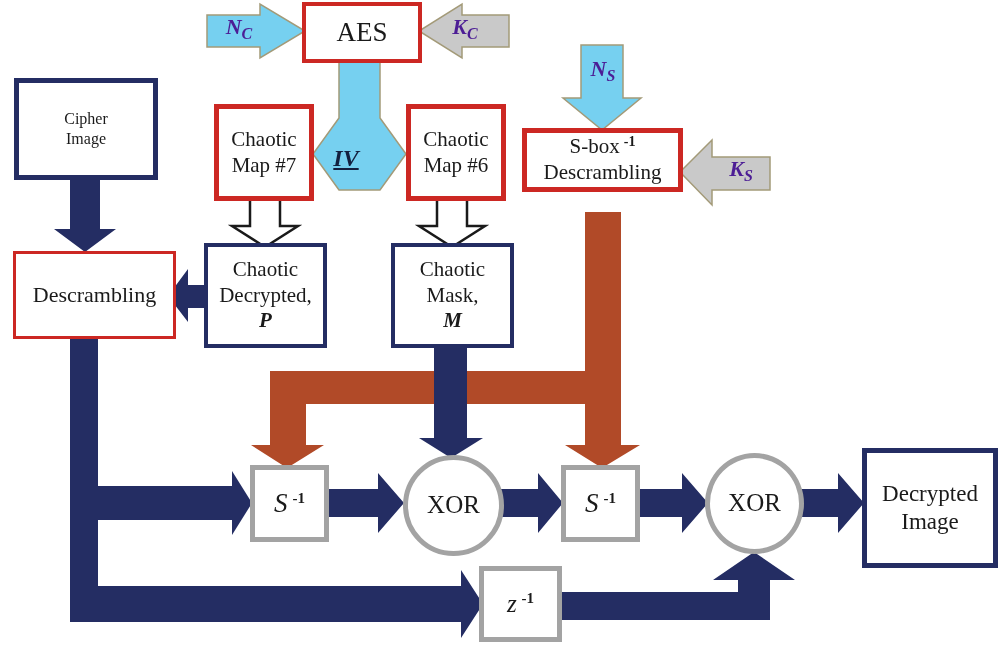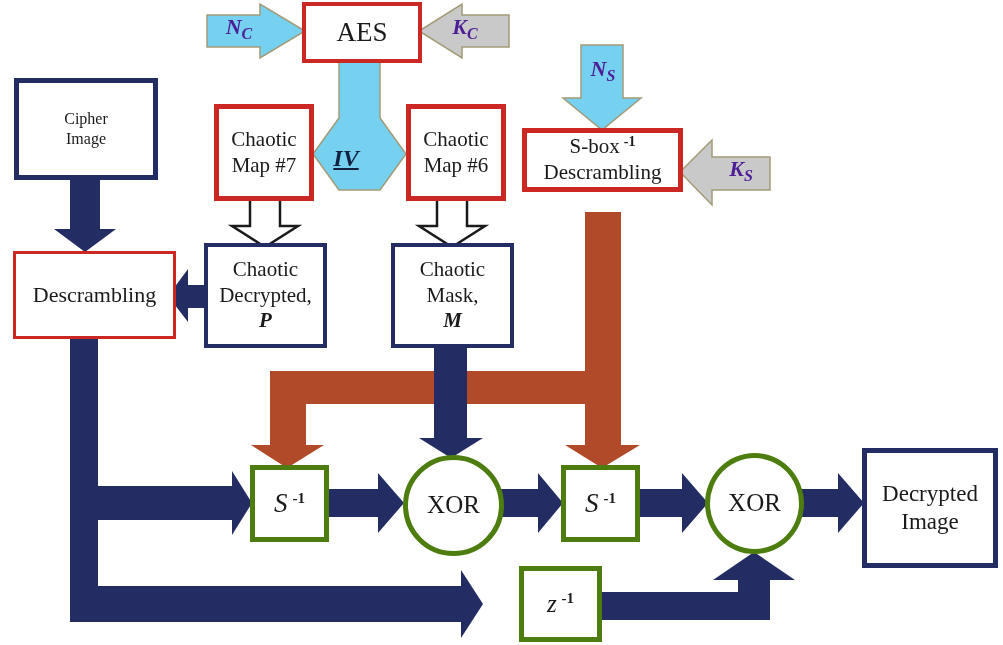--- a/index.html
+++ b/index.html
@@ -11,21 +11,21 @@
   .box{
     position:absolute;background:#ffffff;box-sizing:border-box;z-index:2;
     display:flex;flex-direction:column;align-items:center;justify-content:center;
     text-align:center;line-height:1.22;
   }
   .bd-red{border:5px solid #cc2823;}
   .bd-red-thin{border:3px solid #cc2823;margin-left:8px;}
   .bd-red-aes{border:4px solid #cc2823;}
   .bd-navy{border:5px solid #242d63;}
   .bd-navy4{border:4px solid #242d63;}
-  .bd-gold{border:5px solid #4d7c0f;}
+  .bd-gold{border:5px solid #a3a3a3;}
   .circle{border-radius:50%;}
   .f27{font-size:27px;}
   .f24{font-size:16px;margin-top:15px;}
   .f23{font-size:23px;}
   .f22{font-size:22px;}
   .f21{font-size:21px;}
   .f25{font-size:25px;}
   .sym{font-weight:bold;font-style:italic;}
   .inv-base{font-style:italic;font-size:27px;}
   .inv-base-z{font-style:italic;font-size:25px;}
@@ -140,21 +140,21 @@
 
   <div class="box bd-gold circle f25" style="left:705px;top:453px;width:99px;height:101px;">
     <span>XOR</span>
   </div>
 
   <div class="box bd-navy f23" style="left:862px;top:448px;width:136px;height:120px;">
     <span>Decrypted</span>
     <span>Image</span>
   </div>
 
-  <div class="box bd-gold" style="left:479px;top:566px;width:83px;height:76px;margin-left:40px;">
+  <div class="box bd-gold" style="left:479px;top:566px;width:83px;height:76px;">
     <span>
       <span class="inv-base-z">z</span><span class="inv-sup">-1</span>
     </span>
   </div>
 
   <div class="alabel" style="left:210px;top:16px;width:58px;">
     <span>N</span><span class="sub">C</span>
   </div>
 
   <div class="alabel" style="left:436px;top:16px;width:58px;">

